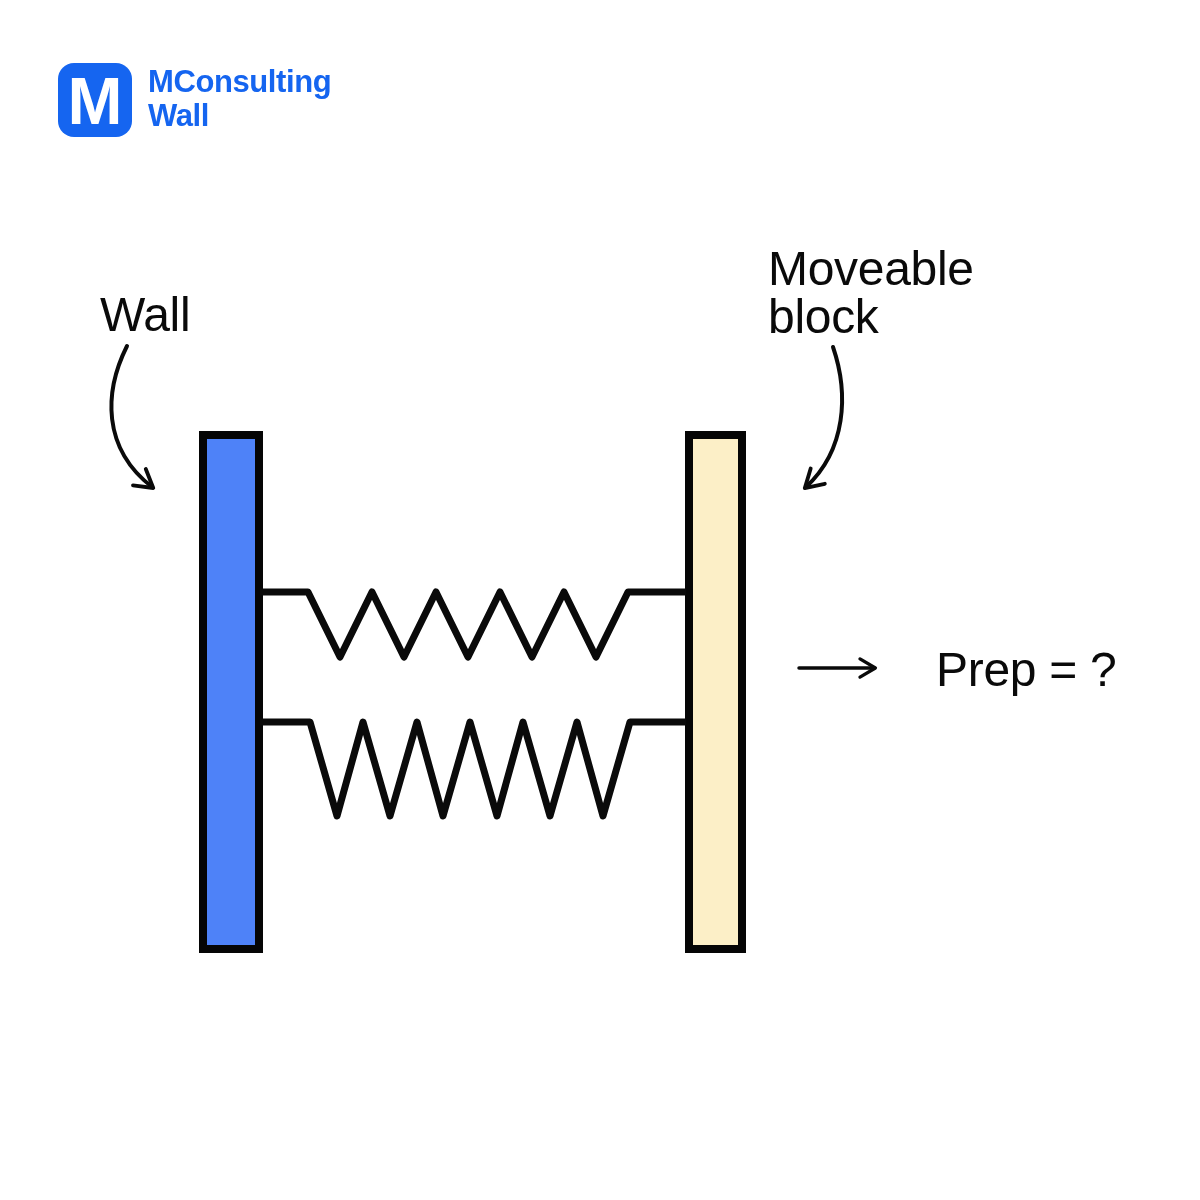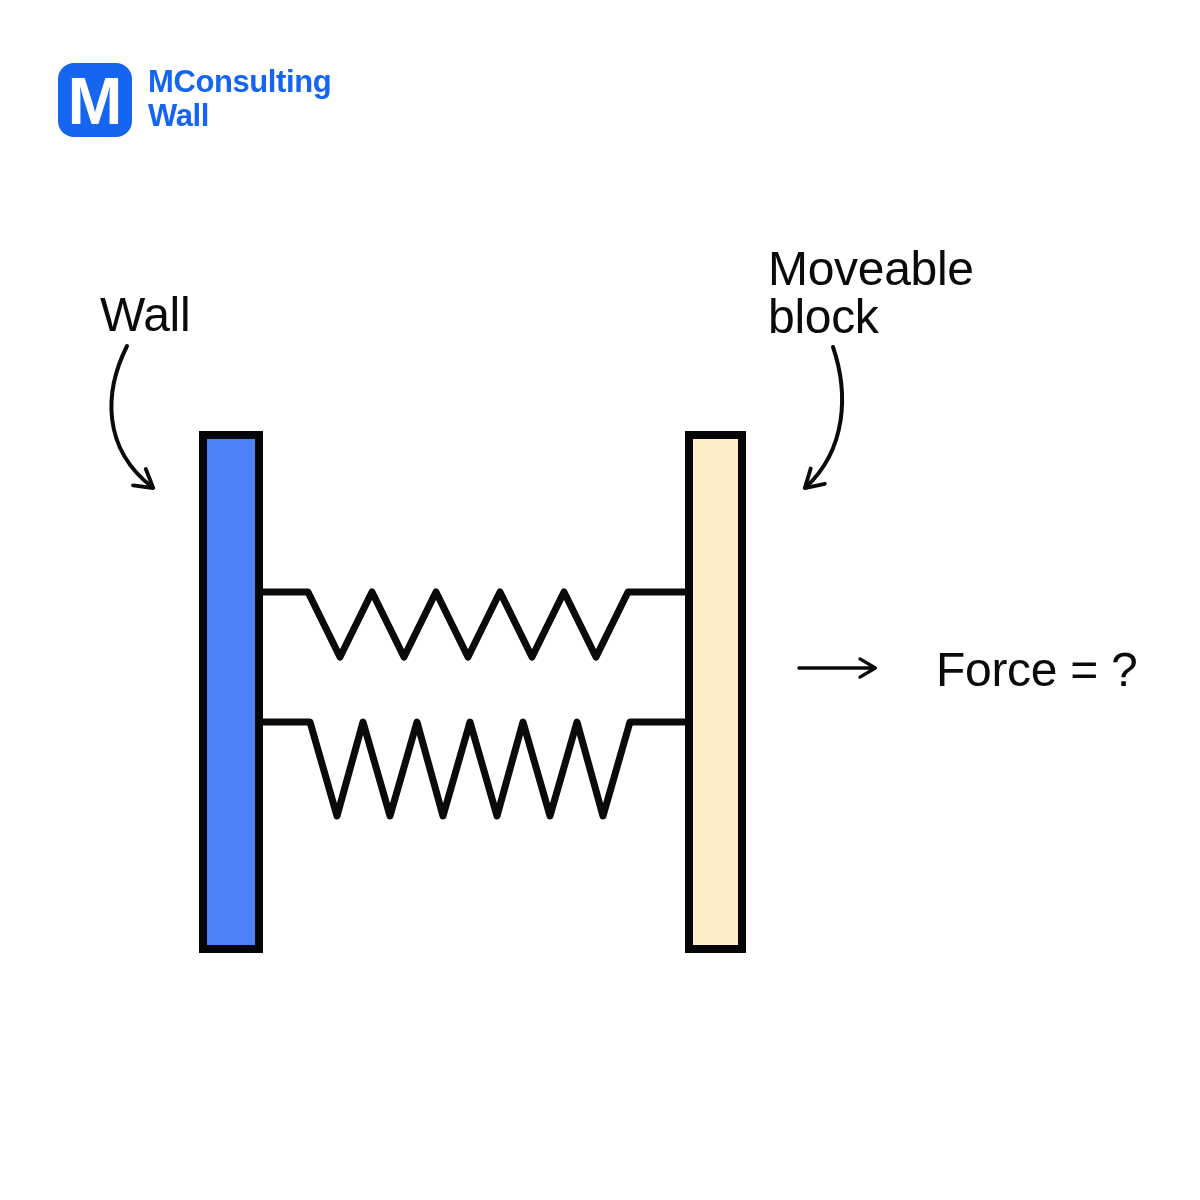--- a/index.html
+++ b/index.html
@@ -67,15 +67,15 @@
 
     <path d="M 127,346 C 104,392 102,448 152,487" fill="none" stroke="#0a0a0a" stroke-width="4" stroke-linecap="round" marker-end="url(#arrowhead)"></path>
 
     <path d="M 833,347 C 849,394 846,450 806,487" fill="none" stroke="#0a0a0a" stroke-width="4" stroke-linecap="round" marker-end="url(#arrowhead)"></path>
 
     <line x1="799" y1="668" x2="874" y2="668" stroke="#0a0a0a" stroke-width="3.5" stroke-linecap="round" marker-end="url(#arrowhead)"></line>
   </svg>
 
   <div class="label wall-label">Wall</div>
   <div class="label block-label">Moveable block</div>
-  <div class="label force-label">Force = ?</div>
+  <div class="label force-label">Prep = ?</div>
 
 </div>
 
 </body></html>

